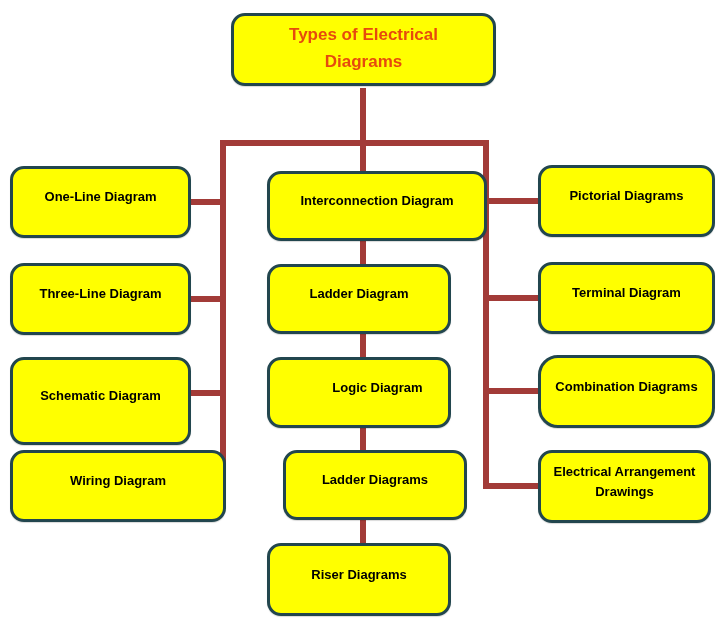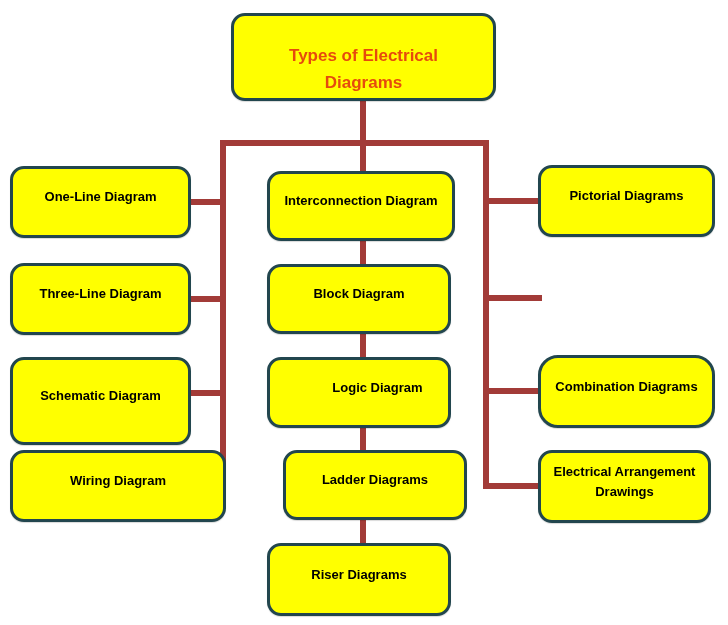--- a/index.html
+++ b/index.html
@@ -59,59 +59,62 @@
   <div class="conn" style="left:186px; top:199px; width:40px; height:6px;"></div>
   <div class="conn" style="left:186px; top:296px; width:40px; height:6px;"></div>
   <div class="conn" style="left:186px; top:390px; width:40px; height:6px;"></div>
   <div class="conn" style="left:186px; top:483px; width:40px; height:6px;"></div>
 
   <div class="conn" style="left:487px; top:198px; width:55px; height:6px;"></div>
   <div class="conn" style="left:487px; top:295px; width:55px; height:6px;"></div>
   <div class="conn" style="left:487px; top:388px; width:55px; height:6px;"></div>
   <div class="conn" style="left:487px; top:483px; width:55px; height:6px;"></div>
 
-  <div class="node node-title" style="left:231px; top:13px; width:265px; height:88px;align-items:flex-end;">
+  <div class="node node-title" style="left:231px; top:13px; width:265px; height:73px;">
     <div class="lbl">
       <div>Types of Electrical</div>
       <div>Diagrams</div>
     </div>
   </div>
 
   <div class="node" style="left:10px; top:166px; width:181px; height:72px;">
     <div class="lbl">One-Line Diagram</div>
   </div>
   <div class="node" style="left:10px; top:263px; width:181px; height:72px;">
     <div class="lbl">Three-Line Diagram</div>
   </div>
   <div class="node" style="left:10px; top:357px; width:181px; height:88px;">
     <div class="lbl">Schematic Diagram</div>
   </div>
   <div class="node" style="left:10px; top:450px; width:216px; height:72px;">
     <div class="lbl">Wiring Diagram</div>
   </div>
 
-  <div class="node" style="left:267px; top:171px; width:188px; height:70px;">
+  <div class="node" style="left:267px; top:171px; width:220px; height:70px;">
     <div class="lbl">Interconnection Diagram</div>
   </div>
   <div class="node" style="left:267px; top:264px; width:184px; height:70px;">
-    <div class="lbl">Block Diagram</div>
+    <div class="lbl">Ladder Diagram</div>
   </div>
   <div class="node" style="left:267px; top:357px; width:184px; height:71px;padding-left:37px;">
     <div class="lbl">Logic Diagram</div>
   </div>
   <div class="node" style="left:283px; top:450px; width:184px; height:70px;">
     <div class="lbl">Ladder Diagrams</div>
   </div>
   <div class="node" style="left:267px; top:543px; width:184px; height:73px;">
     <div class="lbl">Riser Diagrams</div>
   </div>
 
   <div class="node" style="left:538px; top:165px; width:177px; height:72px;">
     <div class="lbl">Pictorial Diagrams</div>
   </div>
+  <div class="node" style="left:538px; top:262px; width:177px; height:72px;">
+    <div class="lbl">Terminal Diagram</div>
+  </div>
   <div class="node" style="left:538px; top:355px; width:177px; height:73px;border-radius:20px;">
     <div class="lbl">Combination Diagrams</div>
   </div>
   <div class="node" style="left:538px; top:450px; width:173px; height:73px;">
     <div class="lbl">Electrical Arrangement Drawings</div>
   </div>
 
 </div>
 
 </body></html>

